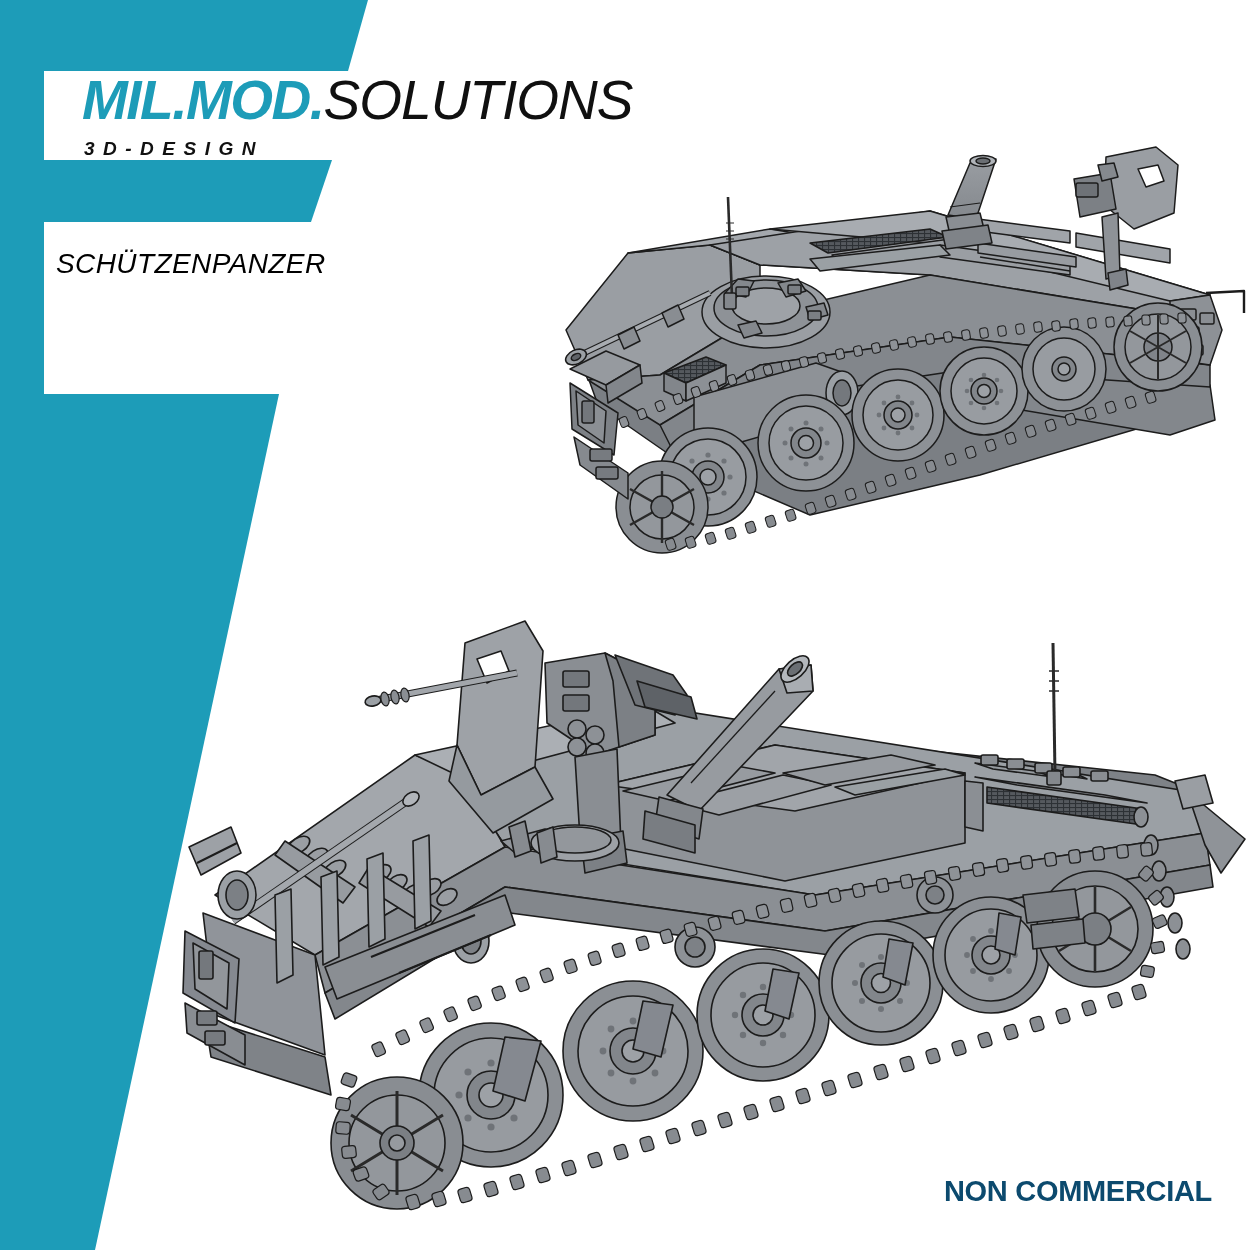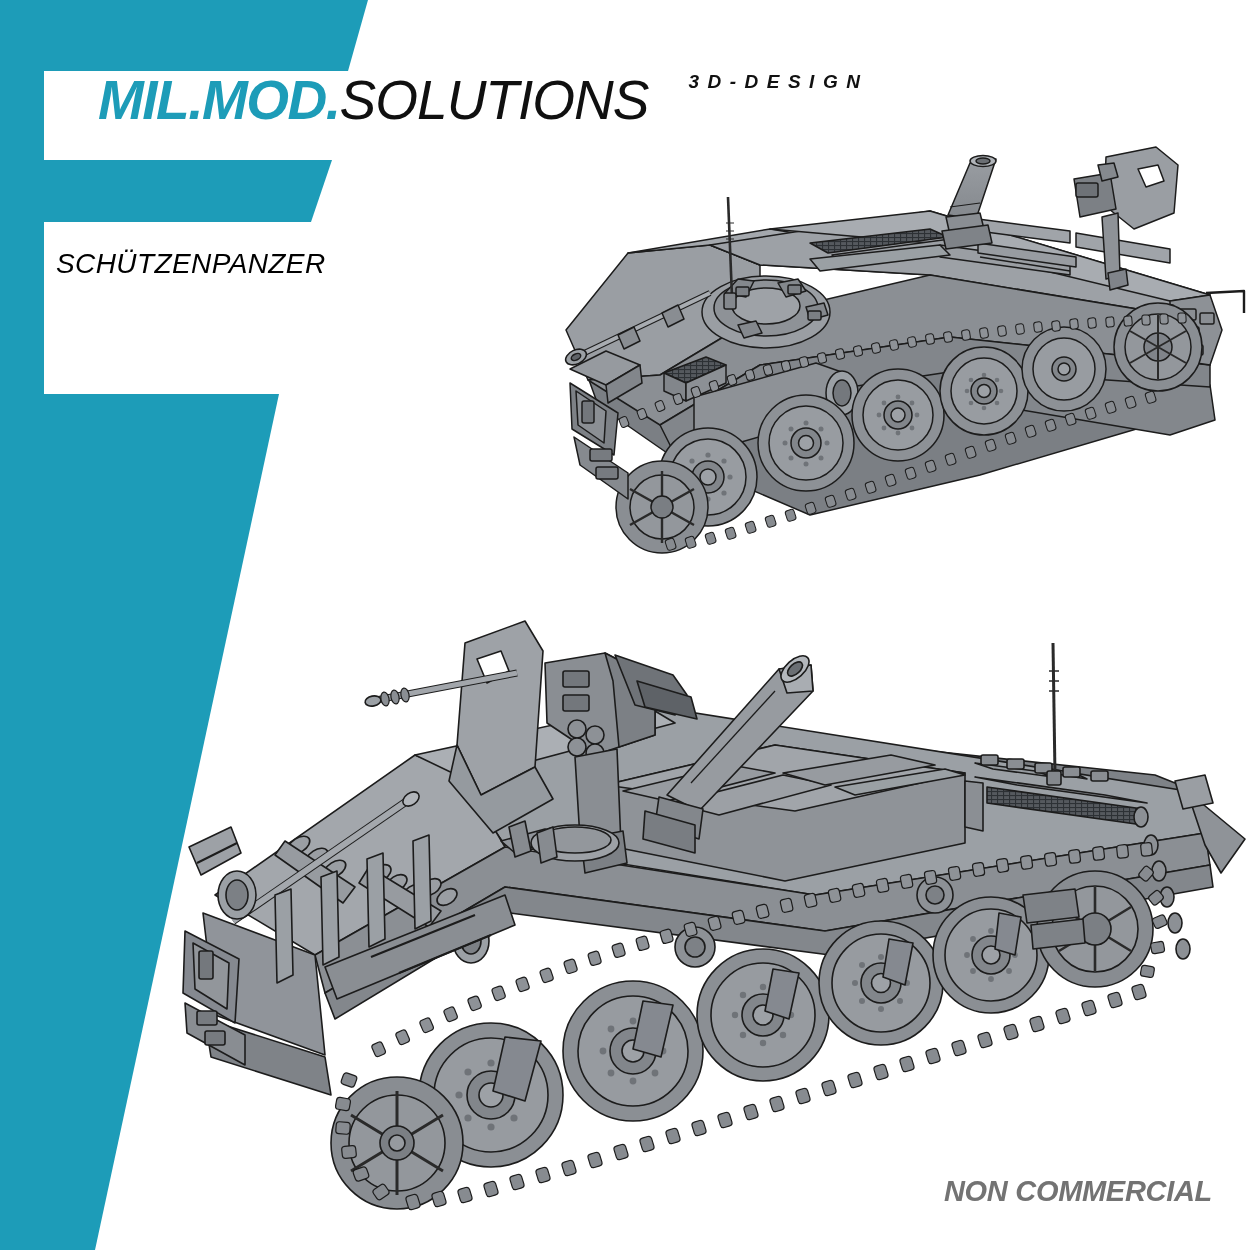--- a/index.html
+++ b/index.html
@@ -16,44 +16,44 @@
   }
   
   #brand-shapes {
     position:absolute; left:0; top:0;
     width:1250px; height:1250px;
     pointer-events:none;
   }
   
   #logo-block {
     position:absolute;
-    left:60px; top:70px;
+    left:44px; top:70px;
     width:640px; height:90px;
-    display:flex; flex-direction:row;
+    display:flex; flex-direction:column;
     justify-content:flex-start;
   }
   #logo-wordmark {
     font-size:55px;
     font-weight:bold;
     font-style:italic;
     letter-spacing:-1.5px;
     line-height:60px;
     white-space:nowrap;
     padding-left:38px;
   }
   #logo-wordmark .mil { color:#1d9cb8; }
   #logo-wordmark .sol { color:#101010; font-weight:400; letter-spacing:-1px; }
   #logo-sub {
     font-size:19px;
     font-style:italic;
     font-weight:bold;
     letter-spacing:8.5px;
     color:#111111;
     padding-left:40px;
-    margin-top:1px;
+    margin-top:8px;
     white-space:nowrap;
   }
   
   #title-block {
     position:absolute;
     left:56px; top:240px;
     width:520px;
   }
   #title-block .line {
     font-size:28px;
@@ -66,23 +66,22 @@
   }
   
   #license-block {
     position:absolute;
     right:38px; bottom:42px;
     text-align:right;
   }
   #license-nc {
     font-size:29px;
     font-weight:bold;
-    font-style:italic;
     letter-spacing:-0.3px;
-    color:#737373;
+    color:#0c4a6e;
     line-height:34px;
     white-space:nowrap;
   }
   #license-cc {
     font-size:47px;
     font-weight:400;
     font-style:italic;
     letter-spacing:-0.5px;
     color:#0c0c0c;
     line-height:56px;

